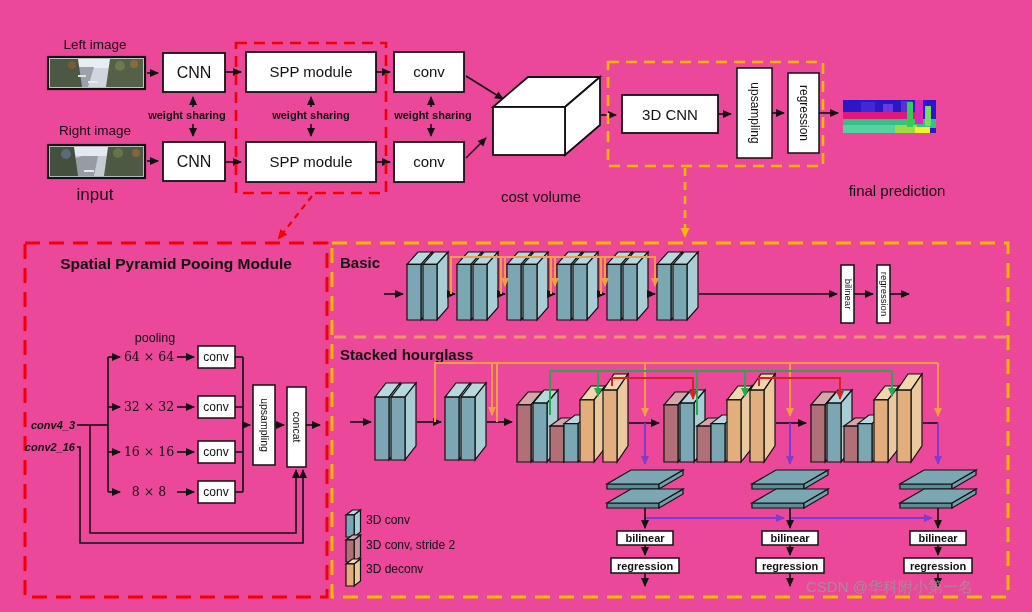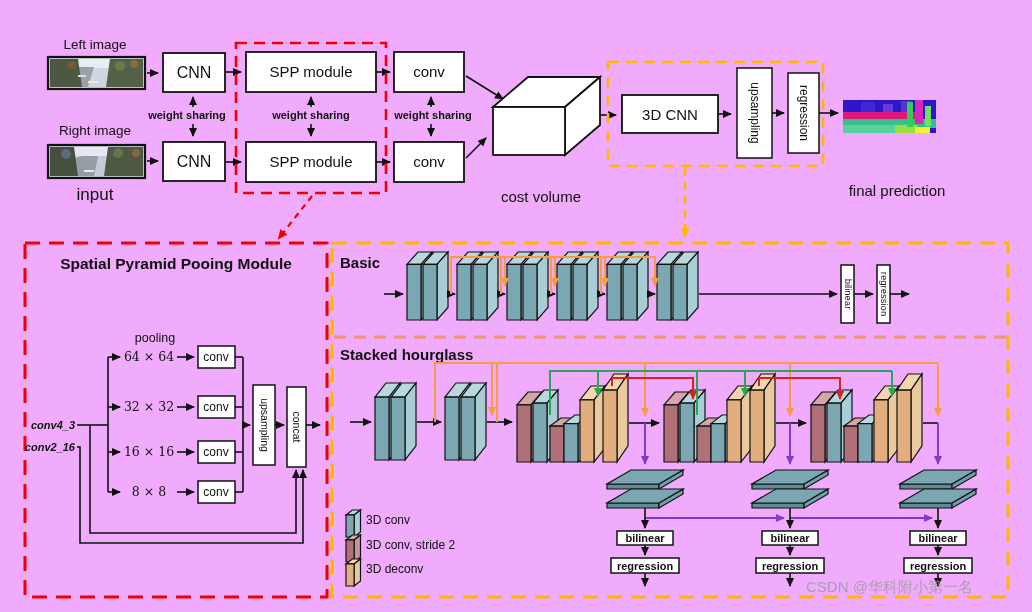--- a/index.html
+++ b/index.html
@@ -1,16 +1,16 @@
 <!DOCTYPE html>
 <html><head>
 <meta charset="utf-8">
 <style>
   html,body{margin:0;padding:0;background:#ffffff;}
-  #stage{position:relative;width:1032px;height:612px;background:#f0abfc;overflow:hidden;
+  #stage{position:relative;width:1032px;height:612px;background:#ec4899;overflow:hidden;
          font-family:"Liberation Sans", sans-serif;}
   svg{position:absolute;left:0;top:0;}
   text{fill:#111;font-family:"Liberation Sans", sans-serif;}
   .t13{font-size:13.5px;}
   .t16{font-size:16px;}
   .t15{font-size:15px;}
   .t17{font-size:17px;}
   .tb11{font-size:11px;font-weight:bold;}
   .tb15{font-size:15px;font-weight:bold;}
   .tb155{font-size:15.5px;font-weight:bold;}

